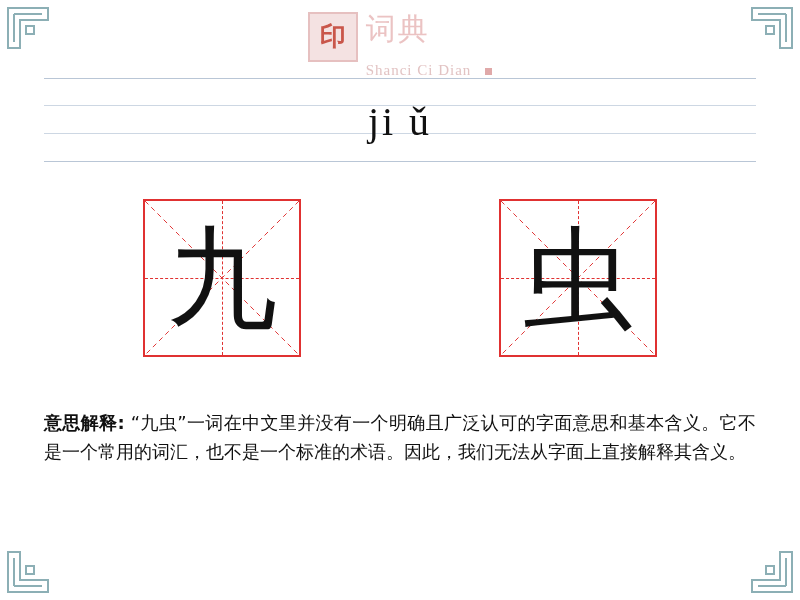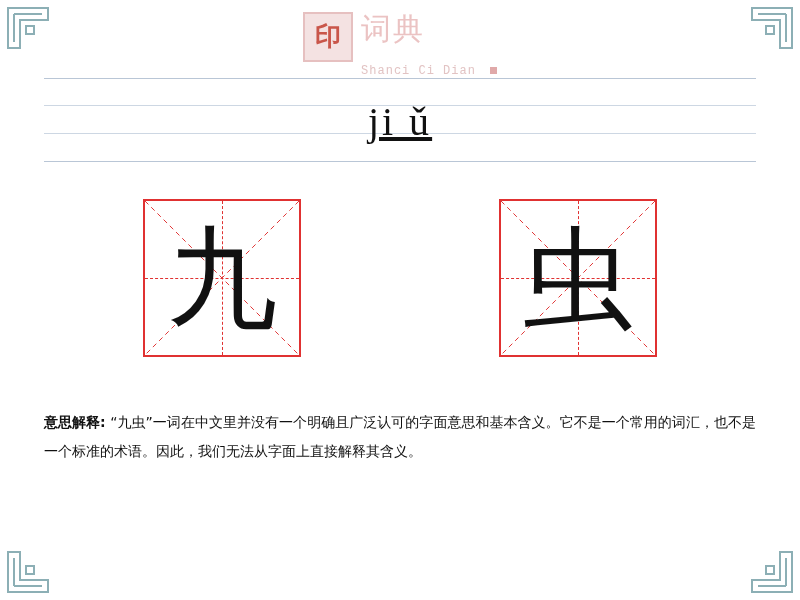--- a/index.html
+++ b/index.html
@@ -48,36 +48,35 @@
     font-size: 26px;
     line-height: 44px;
     text-align: center;
     font-weight: bold;
     opacity: 0.85;
   }
   .logo-text {
     display: flex;
     flex-direction: column;
     align-items: flex-start;
-    gap: 16px;
   }
   .logo-cn {
     font-size: 30px;
     color: #e8b9b9;
     font-family: "DejaVu Sans", sans-serif;
     letter-spacing: 2px;
     line-height: 34px;
     opacity: 0.85;
   }
   .logo-py {
-    font-size: 12px;
+    font-size: 15px;
     color: #e2c3c3;
     letter-spacing: 1px;
-    font-family: Liberation Mono, monospace;
-    margin-top: 2px;
+    font-family: Liberation Serif, serif;
+    margin-top: 16px;
   }
   .logo-dot {
     width: 7px;
     height: 7px;
     background: #e0a9a9;
     margin-left: 6px;
     align-self: flex-end;
     margin-bottom: 4px;
   }
 
@@ -110,21 +109,20 @@
   }
   .pinyin-cell {
     flex: 1;
     display: flex;
     align-items: center;
     justify-content: center;
     font-size: 40px;
     color: #111111;
     font-family: "Liberation Serif", serif;
     letter-spacing: 3px;
-    text-decoration: underline;
   }
 
   
   .chars-row {
     position: absolute;
     top: 196px;
     left: 44px;
     width: 712px;
     height: 164px;
     display: flex;
@@ -175,21 +173,21 @@
     font-family: "DejaVu Sans", sans-serif;
     font-weight: 500;
   }
 
   
   .explain {
     position: absolute;
     top: 408px;
     left: 44px;
     width: 712px;
-    font-size: 14px;
+    font-size: 18px;
     line-height: 29px;
     color: #111111;
     font-family: "DejaVu Sans", sans-serif;
     text-align: justify;
   }
   .explain-label {
     font-weight: bold;
   }
 </style>
 </head>

